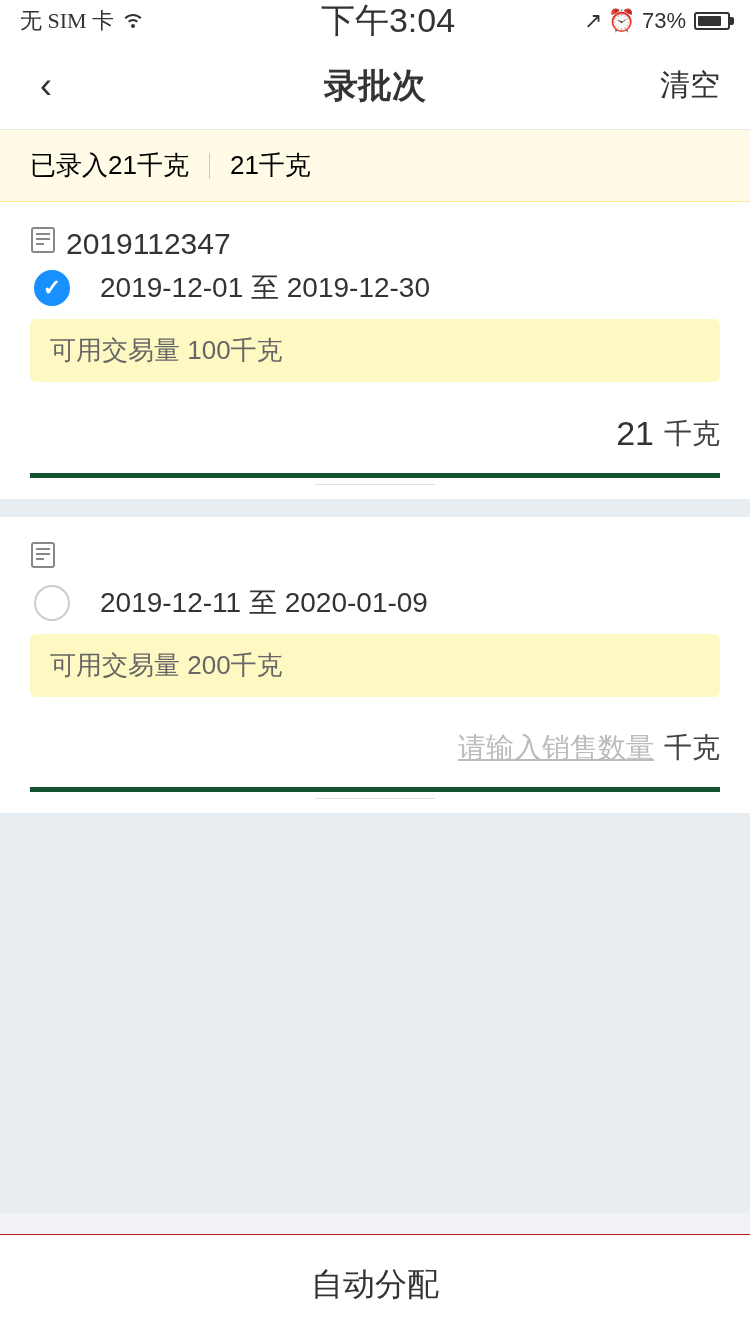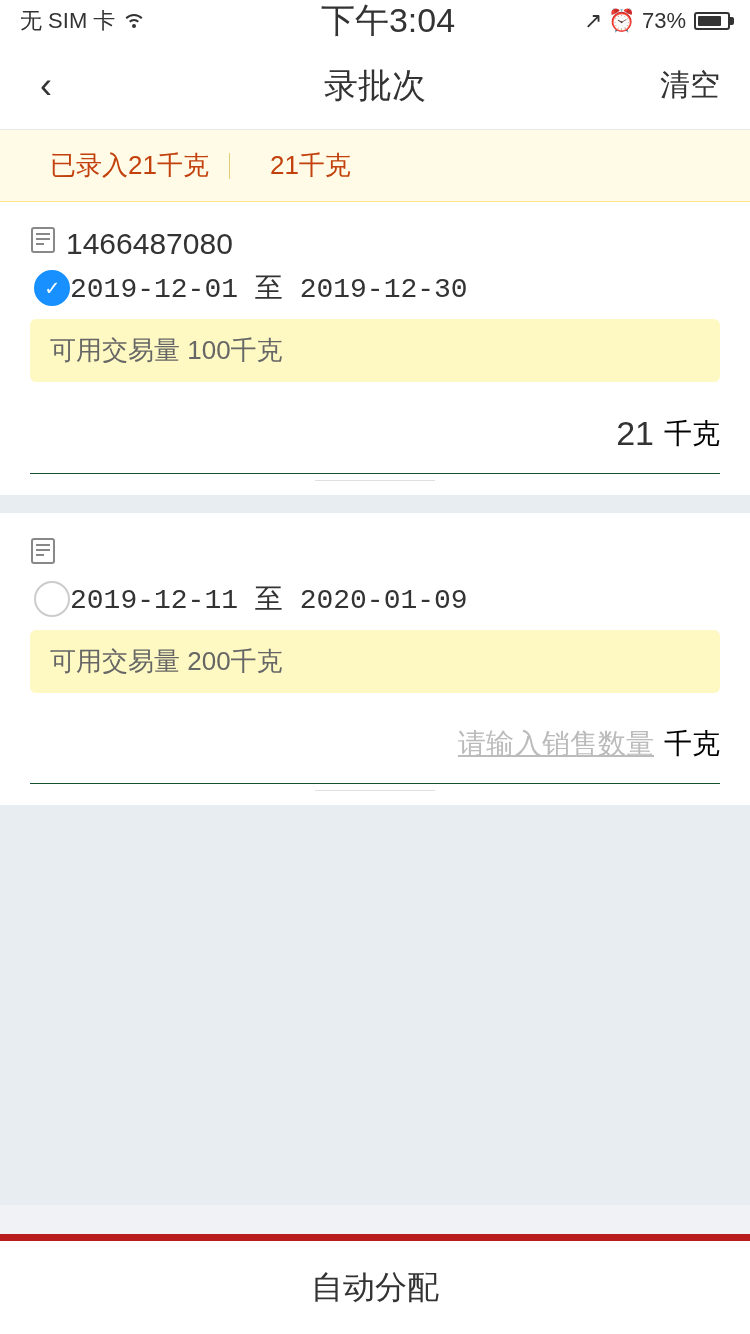--- a/index.html
+++ b/index.html
@@ -23,20 +23,21 @@
       justify-content: space-between;
       padding: 0 20px;
       font-size: 24px;
       color: #333;
     }
     .status-left {
       display: flex;
       align-items: center;
       gap: 8px;
       font-size: 22px;
+      font-family: Liberation Serif, serif;
     }
     .status-center {
       font-size: 34px;
       font-weight: 500;
       position: absolute;
       left: 50%;
       transform: translateX(-50%);
       margin-left: 13px;
     }
     .status-right {
@@ -88,21 +89,21 @@
       border-bottom: 1px solid #e8e8e8;
     }
     .nav-back {
       font-size: 36px;
       color: #333;
       cursor: pointer;
       padding: 10px;
     }
     .nav-title {
       font-size: 34px;
-      font-weight: 400;
+      font-weight: 700;
       color: #333;
       position: absolute;
       left: 50%;
       transform: translateX(-50%);
     }
     .nav-action {
       font-size: 30px;
       color: #333;
       cursor: pointer;
       margin-left: 16px;
@@ -112,22 +113,21 @@
     .info-banner {
       background: #fffbe6;
       padding: 18px 30px;
       display: flex;
       align-items: center;
       gap: 20px;
       border-bottom: 1px solid #ffe58f;
     }
     .info-text {
       font-size: 26px;
-      color: #c2410c;
-      margin-left: 20px;
+      color: #000000;
     }
     .info-divider {
       width: 1px;
       height: 26px;
       background: #c8a000;
       opacity: 0.5;
     }
 
     
     .batch-item {
@@ -145,24 +145,23 @@
       color: #666;
     }
     .batch-id {
       font-size: 30px;
       color: #333;
       font-weight: 500;
     }
     .batch-date-row {
       display: flex;
       align-items: center;
-      gap: 0;
+      gap: 30px;
       margin-left: 4px;
       margin-bottom: 12px;
-      font-family: Liberation Mono, monospace;
     }
     .radio-circle {
       width: 36px;
       height: 36px;
       border-radius: 50%;
       border: 2px solid #ccc;
       display: flex;
       align-items: center;
       justify-content: center;
       flex-shrink: 0;
@@ -188,31 +187,31 @@
       padding: 14px 20px;
       margin: 0 0 16px 0;
       font-size: 26px;
       color: #666;
     }
     .qty-input-row {
       display: flex;
       align-items: center;
       justify-content: flex-end;
       padding: 16px 0 20px 0;
-      border-bottom: 1px solid #14532d;
+      border-bottom: 5px solid #14532d;
     }
     .qty-value {
       font-size: 34px;
       color: #333;
       font-weight: 500;
       margin-right: 10px;
     }
     .qty-unit {
       font-size: 28px;
-      color: #000000;
+      color: #404040;
     }
     .qty-input-placeholder {
       font-size: 28px;
       color: #bbb;
       margin-right: 10px;
       text-decoration: underline;
     }
 
     .separator-line {
       width: 120px;
@@ -242,21 +241,21 @@
       height: 100px;
       display: flex;
     }
     .btn-auto {
       flex: 1;
       background: #fff;
       border: none;
       font-size: 32px;
       color: #333;
       cursor: pointer;
-      border-top: 7px solid #b91c1c;
+      border-top: 1px solid #b91c1c;
     }
     .btn-confirm {
       flex: 1;
       background: #4da3f0;
       border: none;
       font-size: 32px;
       color: #fff;
       cursor: pointer;
     }
 
@@ -298,21 +297,21 @@
 <div class="batch-item">
   <div class="batch-id-row">
     <span class="batch-icon">
       <svg width="26" height="28" viewBox="0 0 26 28" fill="none">
           <rect x="2" y="2" width="22" height="24" rx="2" stroke="#888" stroke-width="2" fill="white"></rect>
           <line x1="6" y1="8" x2="20" y2="8" stroke="#888" stroke-width="2"></line>
           <line x1="6" y1="13" x2="20" y2="13" stroke="#888" stroke-width="2"></line>
           <line x1="6" y1="18" x2="14" y2="18" stroke="#888" stroke-width="2"></line>
         </svg>
     </span>
-    <span class="batch-id">1466487080</span>
+    <span class="batch-id">2019112347</span>
   </div>
   <div class="batch-date-row">
     <div class="radio-circle checked"></div>
     <span class="batch-date">2019-12-01 至 2019-12-30</span>
   </div>
   <div class="avail-qty-box">可用交易量 100千克</div>
   <div class="qty-input-row">
     <span class="qty-value">21</span>
     <span class="qty-unit">千克</span>
   </div>

